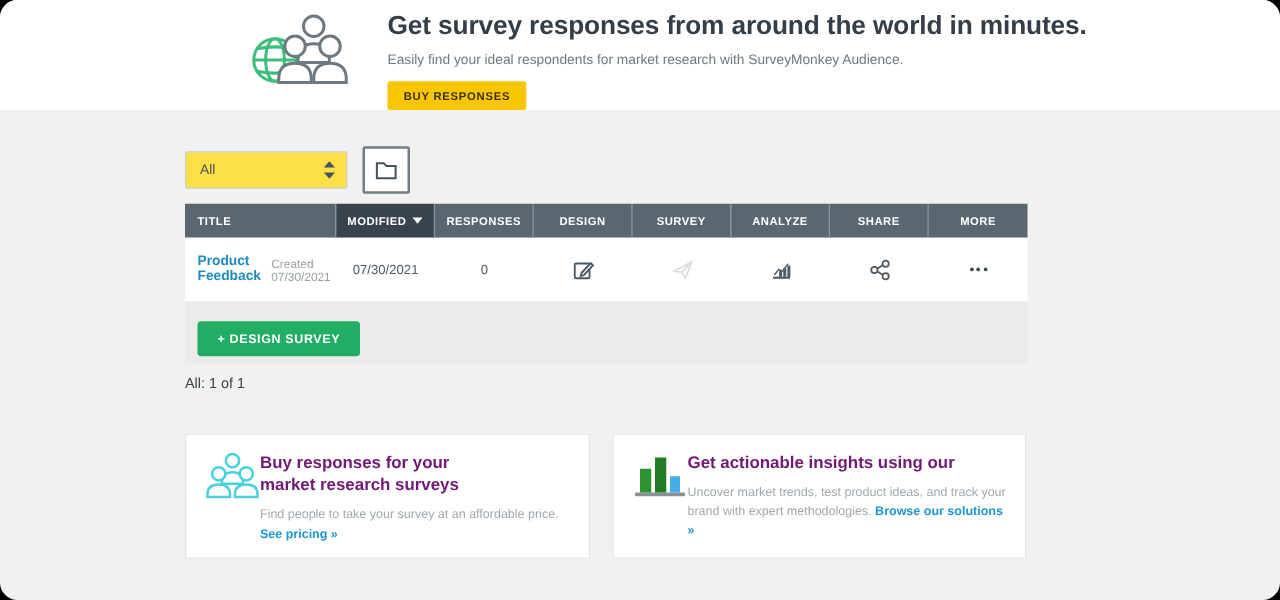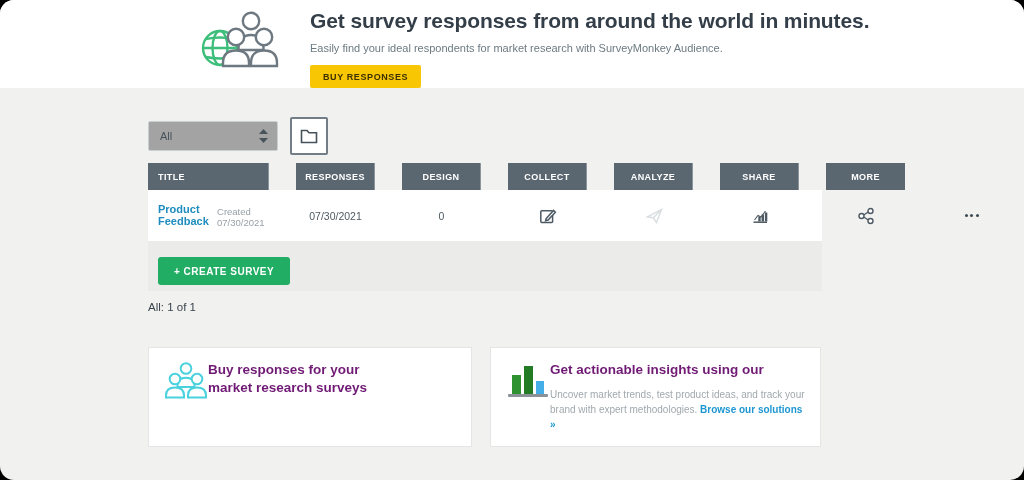--- a/index.html
+++ b/index.html
@@ -22,32 +22,32 @@
   .banner-subtitle { margin-top:9px; font-size:11px; color:#6C7A82; }
   .buy-btn {
     display:inline-block; margin-top:11px; background:#F8C602; border:none; cursor:pointer;
     padding:7px 13px 6px; font-size:9px; font-weight:bold; letter-spacing:0.6px;
     color:#3C3100; border-radius:2px; font-family:inherit;
   }
 
   
   .filter-row { position:absolute; left:148px; top:117px; display:flex; align-items:flex-start; gap:12px; }
   .filter-select {
-    margin-top:4px; width:130px; height:30px; background:#a3a3a3; border:1px solid #C9CFD1;
+    margin-top:4px; width:130px; height:30px; background:#fde047; border:1px solid #C9CFD1;
     border-radius:2px; display:flex; align-items:center; justify-content:space-between;
     padding:0 9px 0 11px; font-size:11px; color:#47535B; cursor:pointer;
   }
   .folder-btn {
     width:38px; height:38px; background:#fff; border:2px solid #727D85; border-radius:2px;
     display:flex; align-items:center; justify-content:center; cursor:pointer;
   }
 
   
   .table { position:absolute; left:148px; top:163px; width:674px; }
-  .thead, .trow { display:grid; grid-template-columns:121px 79px 79px 79px 79px 79px 79px 79px;gap:27px; }
+  .thead, .trow { display:grid; grid-template-columns:121px 79px 79px 79px 79px 79px 79px 79px; }
   .th {
     height:27px; background:#5B6770; color:#FFFFFF; font-size:9px; font-weight:bold;
     letter-spacing:0.4px; display:flex; align-items:center; justify-content:center;
     border-right:1px solid #8C959C; cursor:pointer;
   }
   .th:last-child { border-right:none; }
   .th-title { justify-content:flex-start; padding-left:10px; }
   .th-sorted { background:#39434E; }
   .sort-caret {
     display:inline-block; margin-left:5px; width:0; height:0;
@@ -128,23 +128,27 @@
     <button class="folder-btn">
       <svg width="18" height="15" viewBox="0 0 18 15" fill="none" stroke="#47535B" stroke-width="1.6">
         <path d="M1.5 13.5 V1.5 h5.5 l2 2.2 h7.5 v9.8 z"></path>
       </svg>
     </button>
   </div>
 
   <div class="table">
     <div class="thead">
       <div class="th th-title">TITLE</div>
+      <div class="th th-sorted">
+        <span>MODIFIED</span>
+        <span class="sort-caret"></span>
+      </div>
       <div class="th">RESPONSES</div>
       <div class="th">DESIGN</div>
-      <div class="th">COLLECT</div>
+      <div class="th">SURVEY</div>
       <div class="th">ANALYZE</div>
       <div class="th">SHARE</div>
       <div class="th">MORE</div>
     </div>
 
     <div class="trow">
       <div class="cell cell-title">
         <a class="row-link">Product Feedback</a>
         <span class="row-created">Created 07/30/2021</span>
       </div>
@@ -194,21 +198,21 @@
               <i></i>
               <i></i>
               <i></i>
             </span>
         </button>
       </div>
     </div>
   </div>
 
   <div class="create-strip">
-    <button class="create-btn">+ CREATE SURVEY</button>
+    <button class="create-btn">+ DESIGN SURVEY</button>
   </div>
 
   <div class="count-row">All: 1 of 1</div>
 
   <div class="cards">
     <div class="card card-1">
       <svg class="card-icon" width="44" height="41" viewBox="0 0 44 41">
         <g stroke="#49D2DE" stroke-width="2" fill="#FFFFFF">
           <circle cx="22" cy="7.5" r="5.3"></circle>
           <path d="M13.5 26 v-1 q0 -8.3 8.5 -8.3 q8.5 0 8.5 8.3 v1 z"></path>
@@ -216,20 +220,24 @@
           <path d="M2 36.5 v-2 q0 -8 9 -8 q9 0 9 8 v2 z"></path>
           <circle cx="33" cy="18" r="5.3"></circle>
           <path d="M24 36.5 v-2 q0 -8 9 -8 q9 0 9 8 v2 z"></path>
         </g>
       </svg>
       <div class="card-text">
         <div class="card-title">
           <span>Buy responses for your</span><br>
           <span>market research surveys</span>
         </div>
+        <div class="card-body">
+          <span>Find people to take your survey at an affordable price.</span><br>
+          <a class="card-link card-link-block">See pricing »</a>
+        </div>
       </div>
     </div>
 
     <div class="card card-2">
       <svg class="card-icon" width="44" height="41" viewBox="0 0 44 41">
         <rect x="2" y="33" width="40" height="3" rx="1" fill="#8A9297"></rect>
         <rect x="6" y="14" width="9" height="19" fill="#2F9231"></rect>
         <rect x="18" y="5" width="9" height="28" fill="#237B25"></rect>
         <rect x="30" y="20" width="8" height="13" fill="#45AEE9"></rect>
       </svg>

